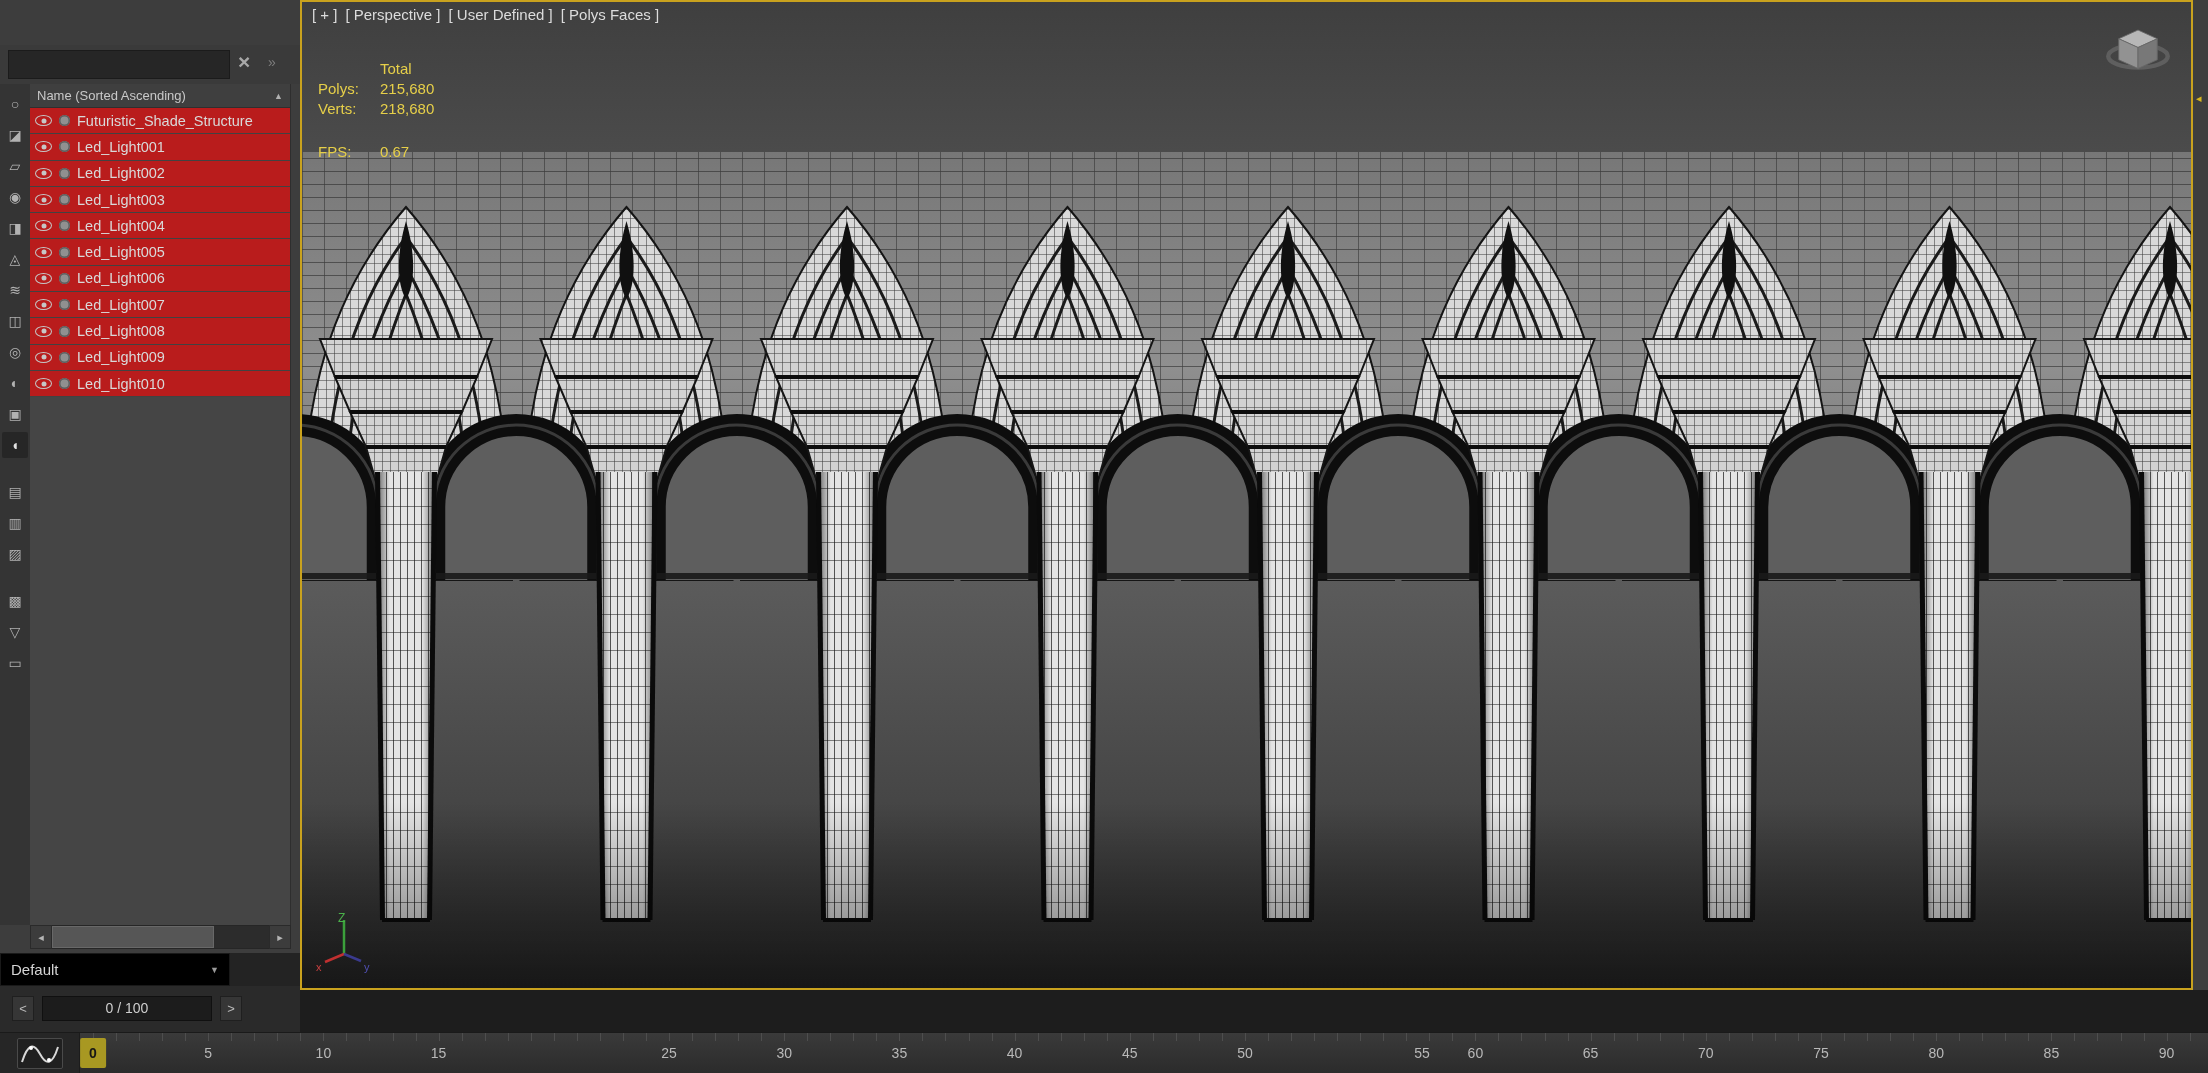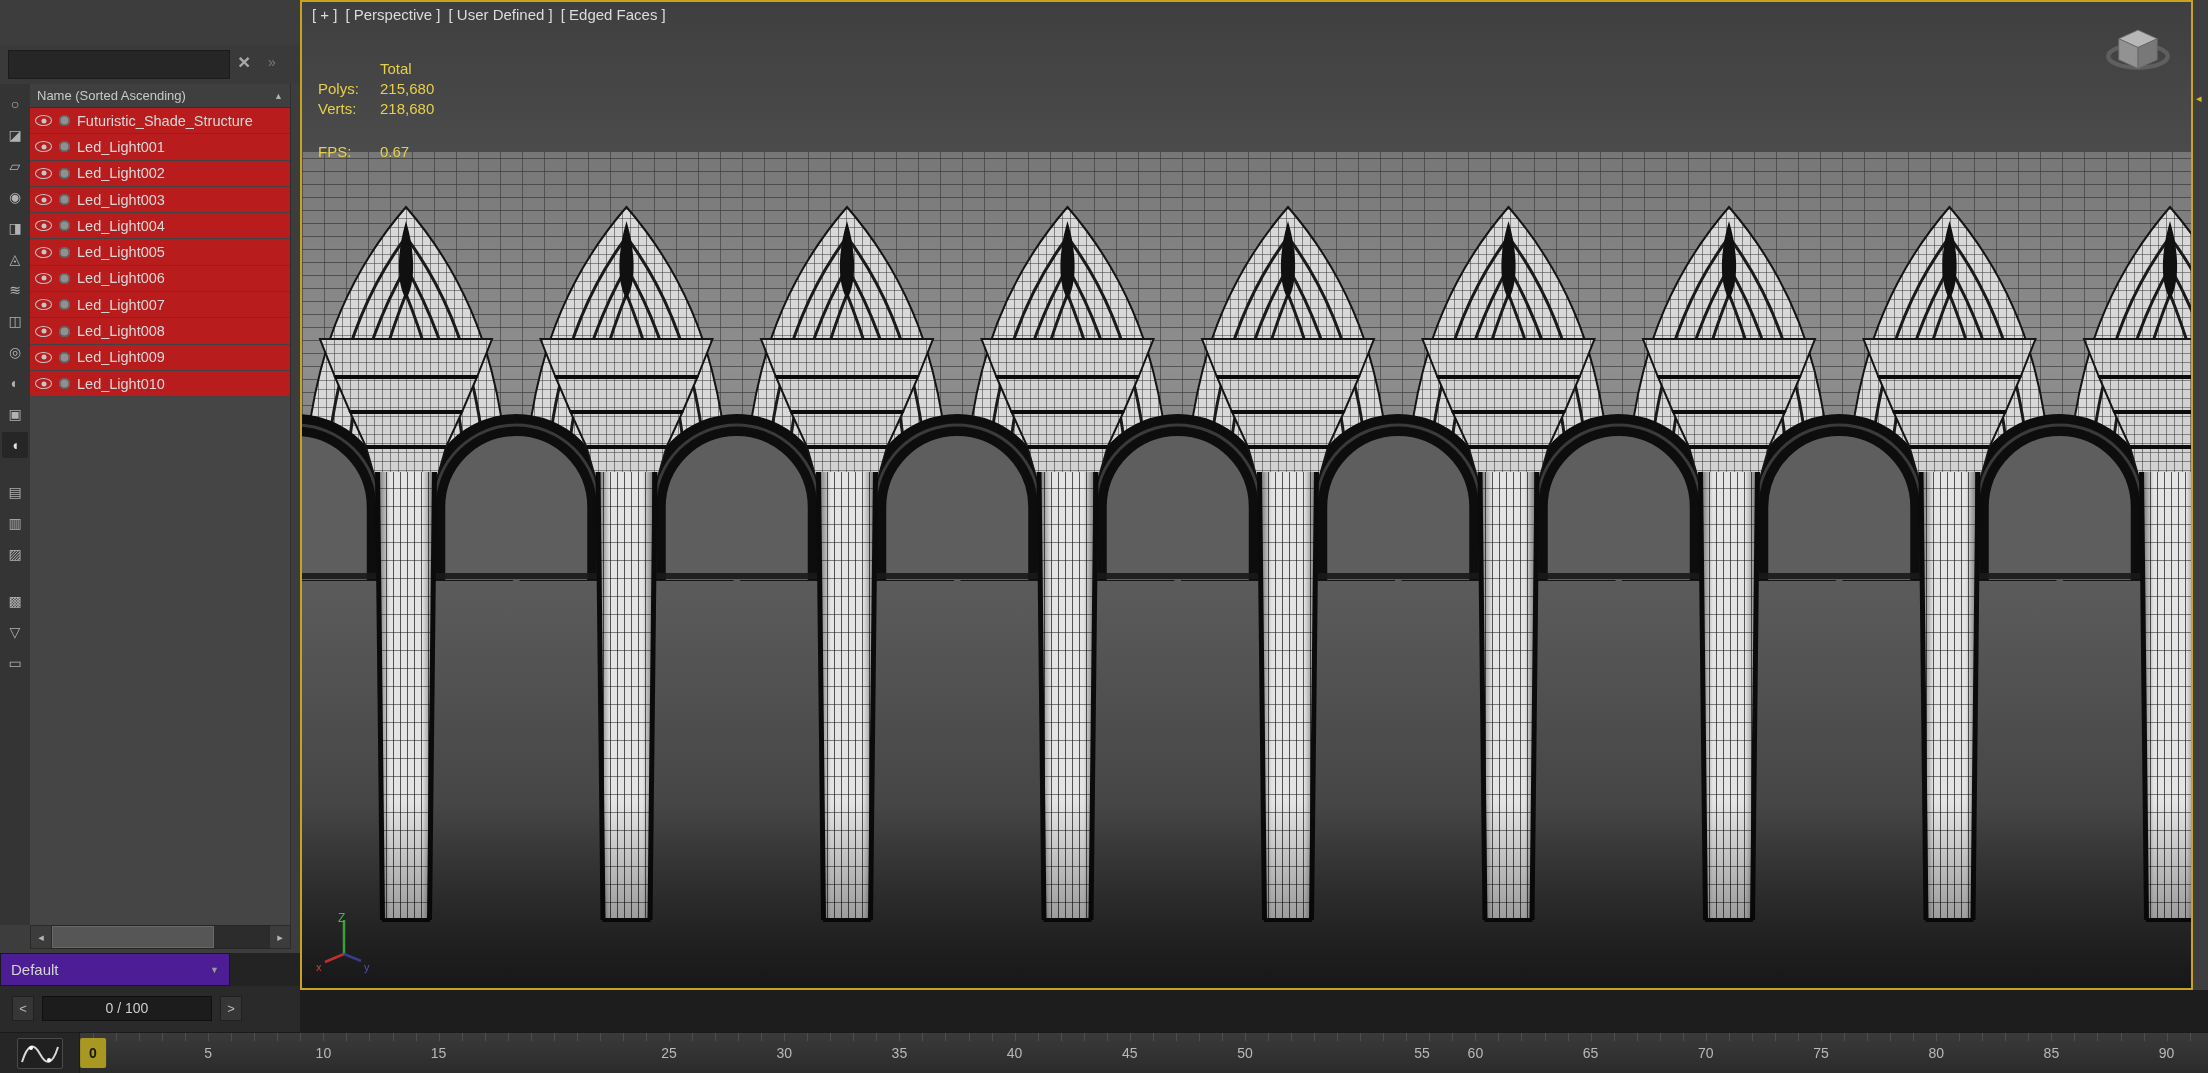--- a/index.html
+++ b/index.html
@@ -37,21 +37,21 @@
                 width:5px; height:5px; background:#c6c6c6; border-radius:50%; }
   .dot { width:11px; height:11px; border-radius:50%; background:#909090; box-shadow:inset 0 0 0 1.5px #5e5e5e; flex:0 0 auto; }
   .rowlabel { color:#d9d9d9; font-size:14.5px; white-space:nowrap; }
 
   .hscroll { position:absolute; left:30px; top:925px; width:261px; height:24px; display:flex; }
   .sbtn { width:22px; height:24px; background:#3c3c3c; border:1px solid #2a2a2a; color:#b5b5b5;
           font-size:11px; line-height:22px; text-align:center; flex:0 0 auto; }
   .strack { flex:1; background:#2c2c2c; border-top:1px solid #262626; border-bottom:1px solid #262626; position:relative; }
   .sthumb { position:absolute; left:0; top:0; height:100%; width:162px; background:#565656; border:1px solid #686868; }
 
-  .preset { position:absolute; left:0; top:953px; width:230px; height:33px; background:#4c1d95;
+  .preset { position:absolute; left:0; top:953px; width:230px; height:33px; background:#000000;
             border:1px solid #191919; color:#d4d4d4; font-size:15px; display:flex; align-items:center; padding:0 10px; }
   .preset .caret { margin-left:auto; font-size:9px; color:#9a9a9a; }
   .preset-void { position:absolute; left:230px; top:953px; width:70px; height:33px; background:#232323; }
 
   .transport { position:absolute; left:0; top:986px; width:300px; height:46px; background:#2a2a2a; }
   .tbtn { position:absolute; top:10px; width:22px; height:25px; background:#363636; border:1px solid #1f1f1f;
           color:#bbb; text-align:center; line-height:23px; font-size:13px; }
   .tbtn.left { left:12px; }
   .tbtn.right { left:220px; }
   .tval { position:absolute; left:42px; top:10px; width:170px; height:25px; background:#1c1c1c;
@@ -497,21 +497,21 @@
           <line x1="1896.5" y1="470" x2="1891.5" y2="918" stroke="#0b0b0b" stroke-width="5"></line>
           <line x1="1844" y1="918" x2="1892" y2="918" stroke="#0b0b0b" stroke-width="4"></line>
           <rect x="0" y="800" width="1889" height="186" fill="url(#vignG)"></rect>
         </g>
     </svg>
 
     <div class="vplabel" id="vplabel">
         <span>[ + ]</span>
         <span>[ Perspective ]</span>
         <span>[ User Defined ]</span>
-        <span>[ Edged Faces ]</span>
+        <span>[ Polys Faces ]</span>
       </div>
 
     <div class="stats" id="statsblock" style="color: rgb(230, 207, 73); margin-top: 30px;">
       <div class="srow">
           <span class="sl"></span>
         <span>Total</span>
         </div>
       <div class="srow">
           <span class="sl">Polys:</span>
         <span>215,680</span>

